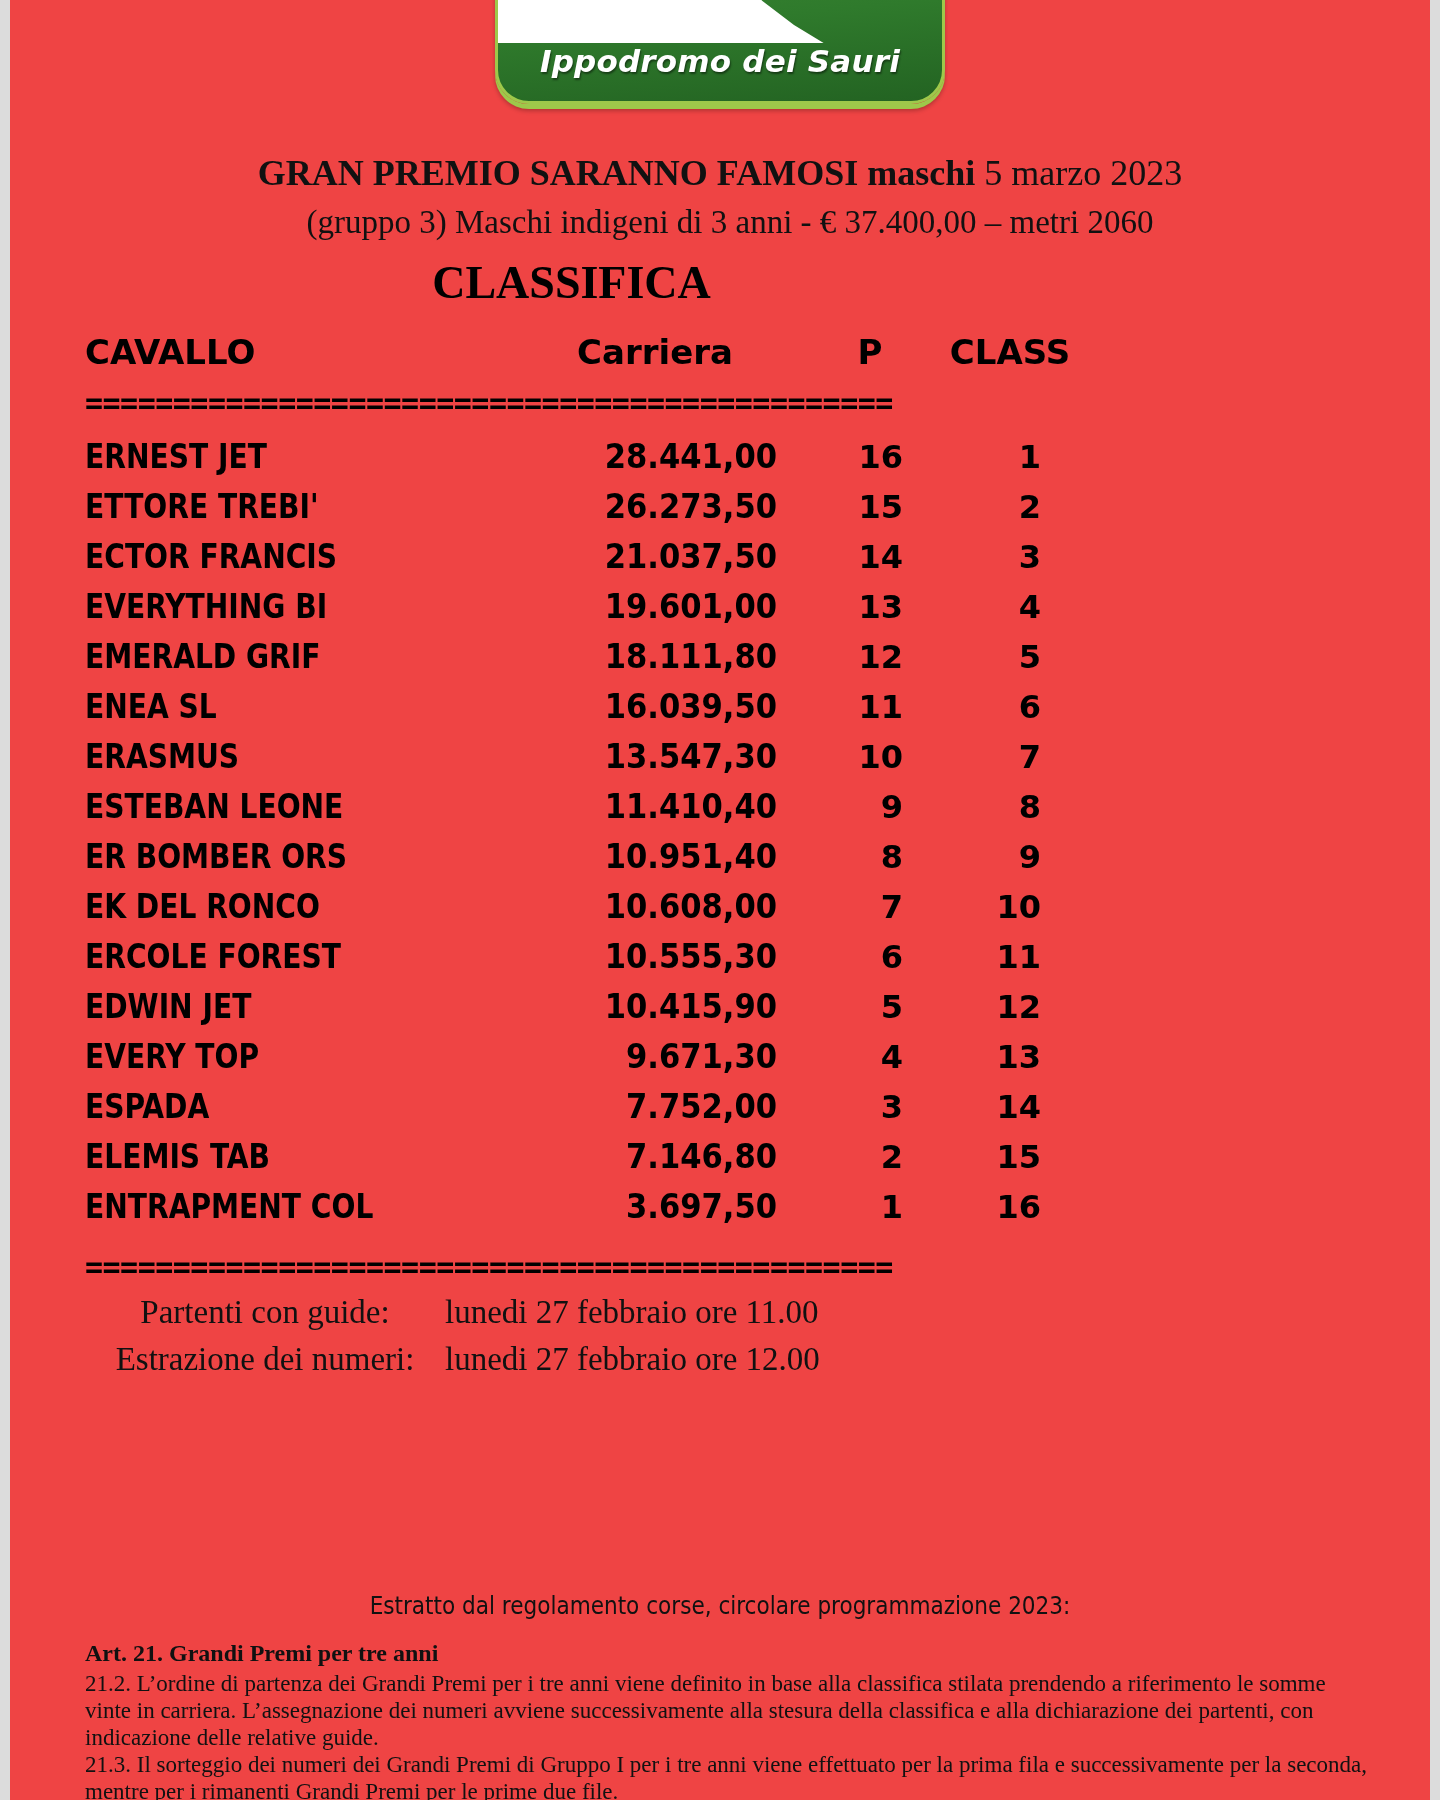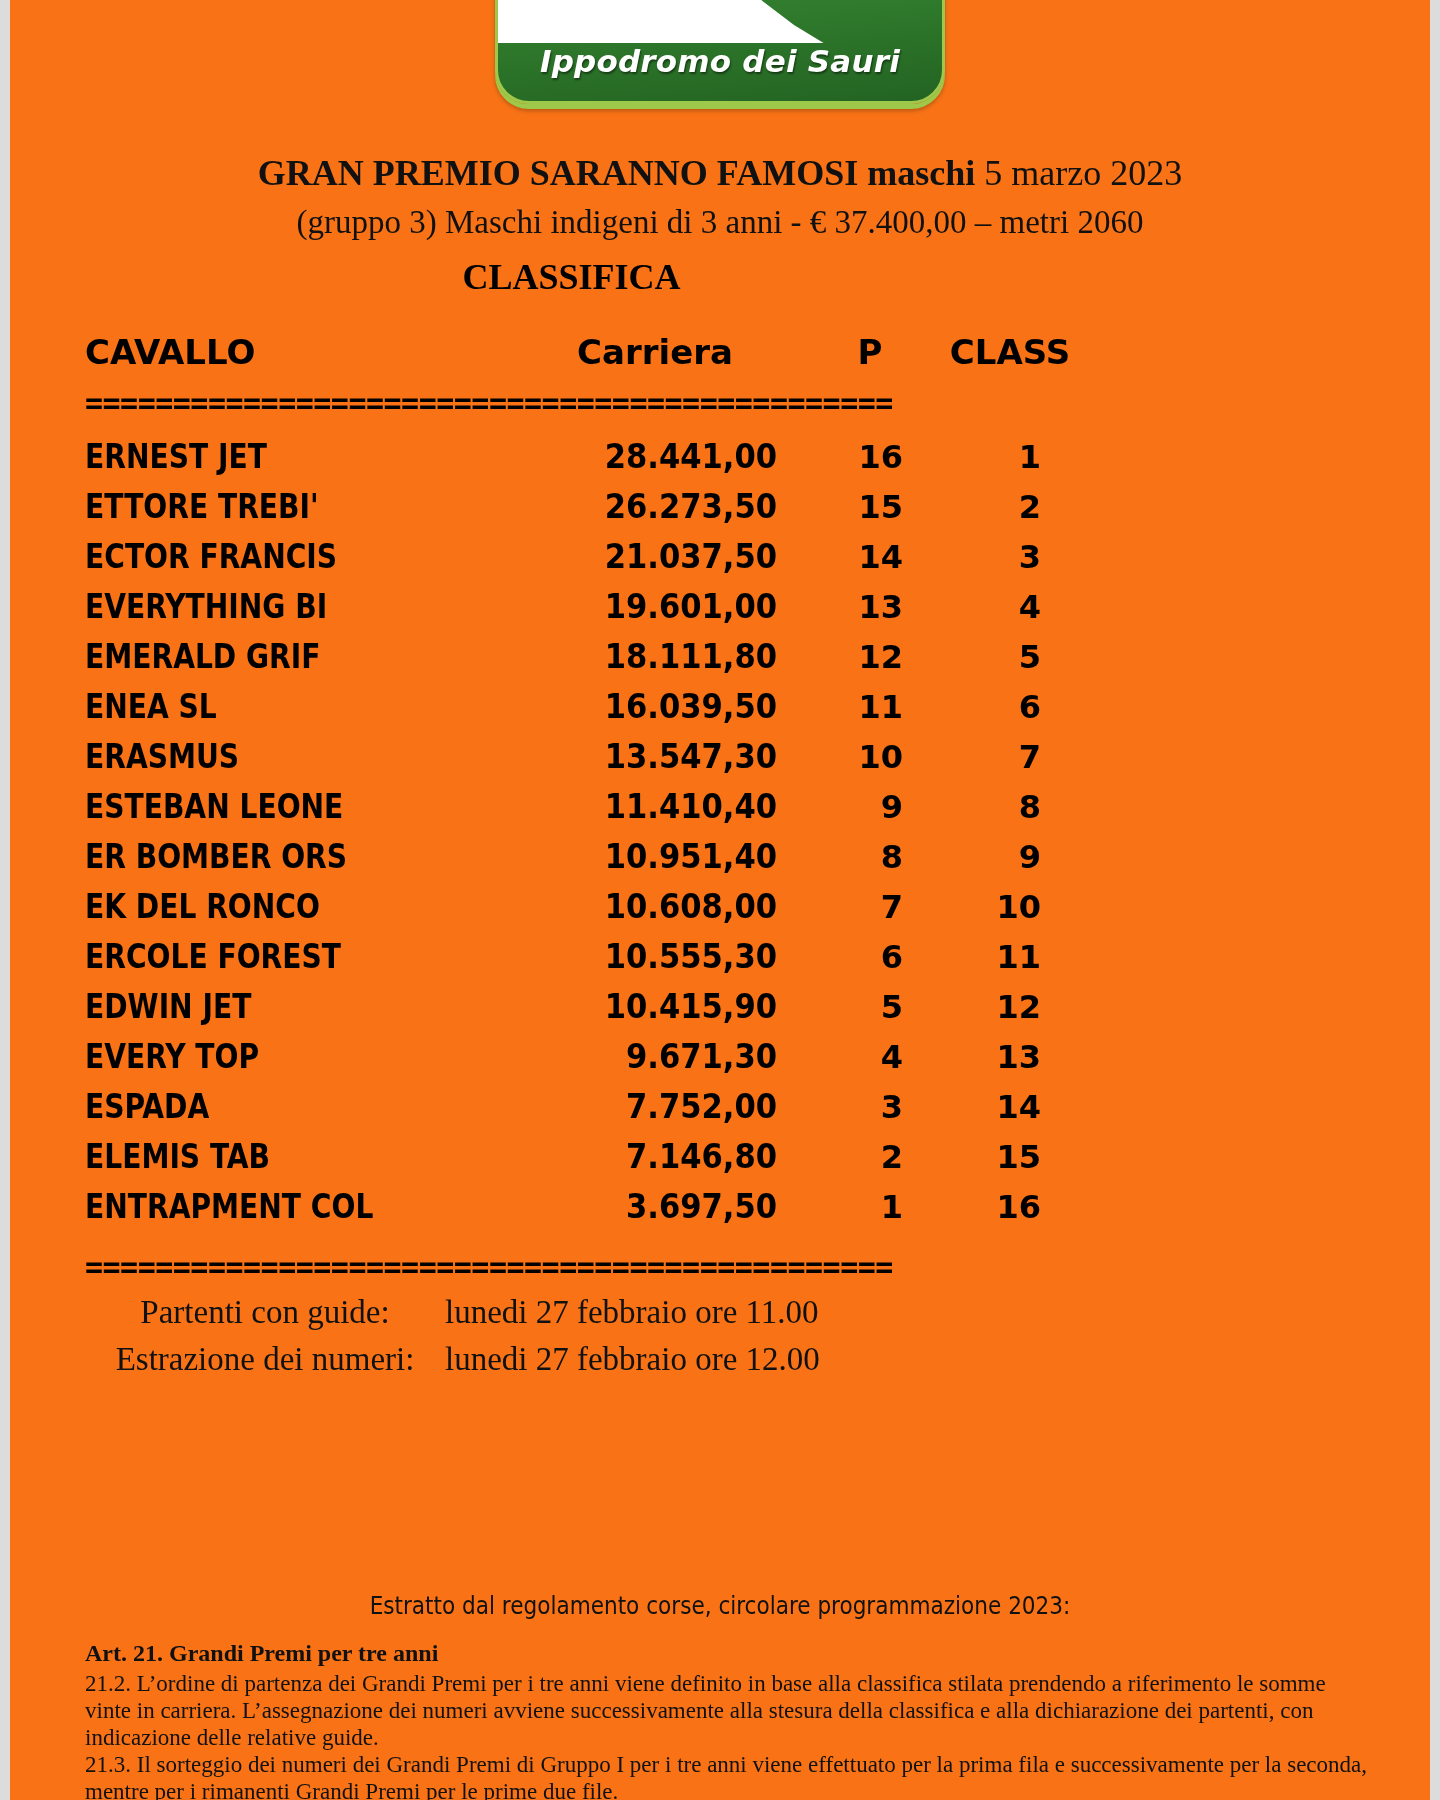--- a/index.html
+++ b/index.html
@@ -12,21 +12,21 @@
     height: 1800px;
     overflow: hidden;
     font-family: "Liberation Serif", serif;
   }
   .page {
     position: absolute;
     left: 10px;
     top: 0;
     width: 1420px;
     height: 1800px;
-    background: #f97316;
+    background: #ef4444;
     box-sizing: border-box;
     overflow: hidden;
   }
   .edge-left {
     position: absolute;
     left: 0; top: 0; width: 10px; height: 1800px;
     background: #dcdcdc;
   }
   .edge-right {
     position: absolute;
@@ -85,28 +85,29 @@
   }
   .title-main .bold { font-weight: bold; }
   .title-sub {
     position: absolute;
     left: 0; top: 204px; width: 1420px;
     text-align: center;
     font-family: "Liberation Serif", serif;
     font-size: 33px;
     color: #111;
     white-space: nowrap;
+    padding-left: 10px;
   }
   .title-classifica {
     position: absolute;
     left: 0; top: 256px; width: 1123px;
     text-align: center;
     font-family: "Liberation Serif", serif;
     font-weight: bold;
-    font-size: 36px;
+    font-size: 46px;
     color: #000;
   }
 
   
   .table-area {
     position: absolute;
     left: 75px;
     top: 312px;
     width: 1050px;
     margin-top: 20px;

